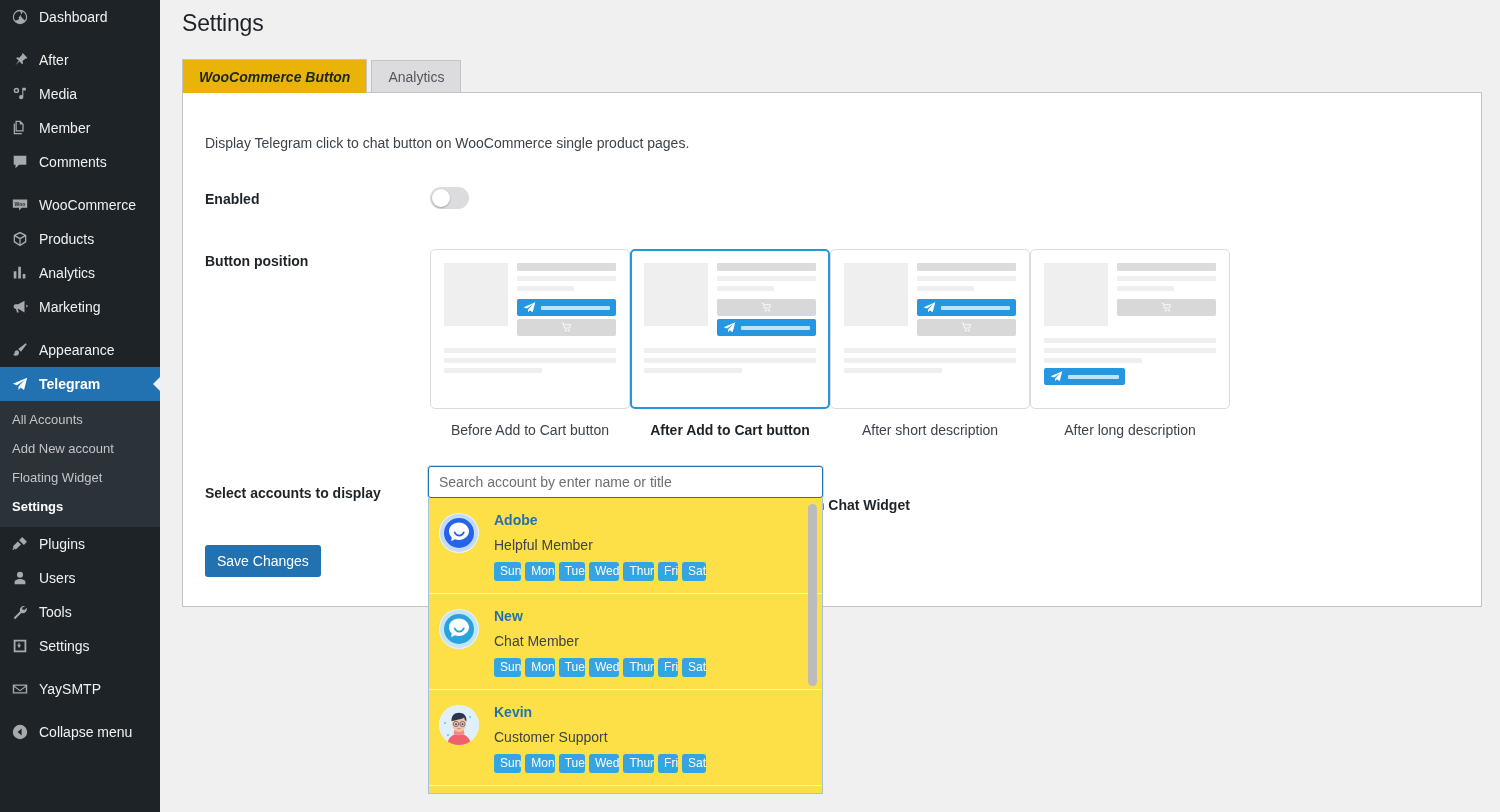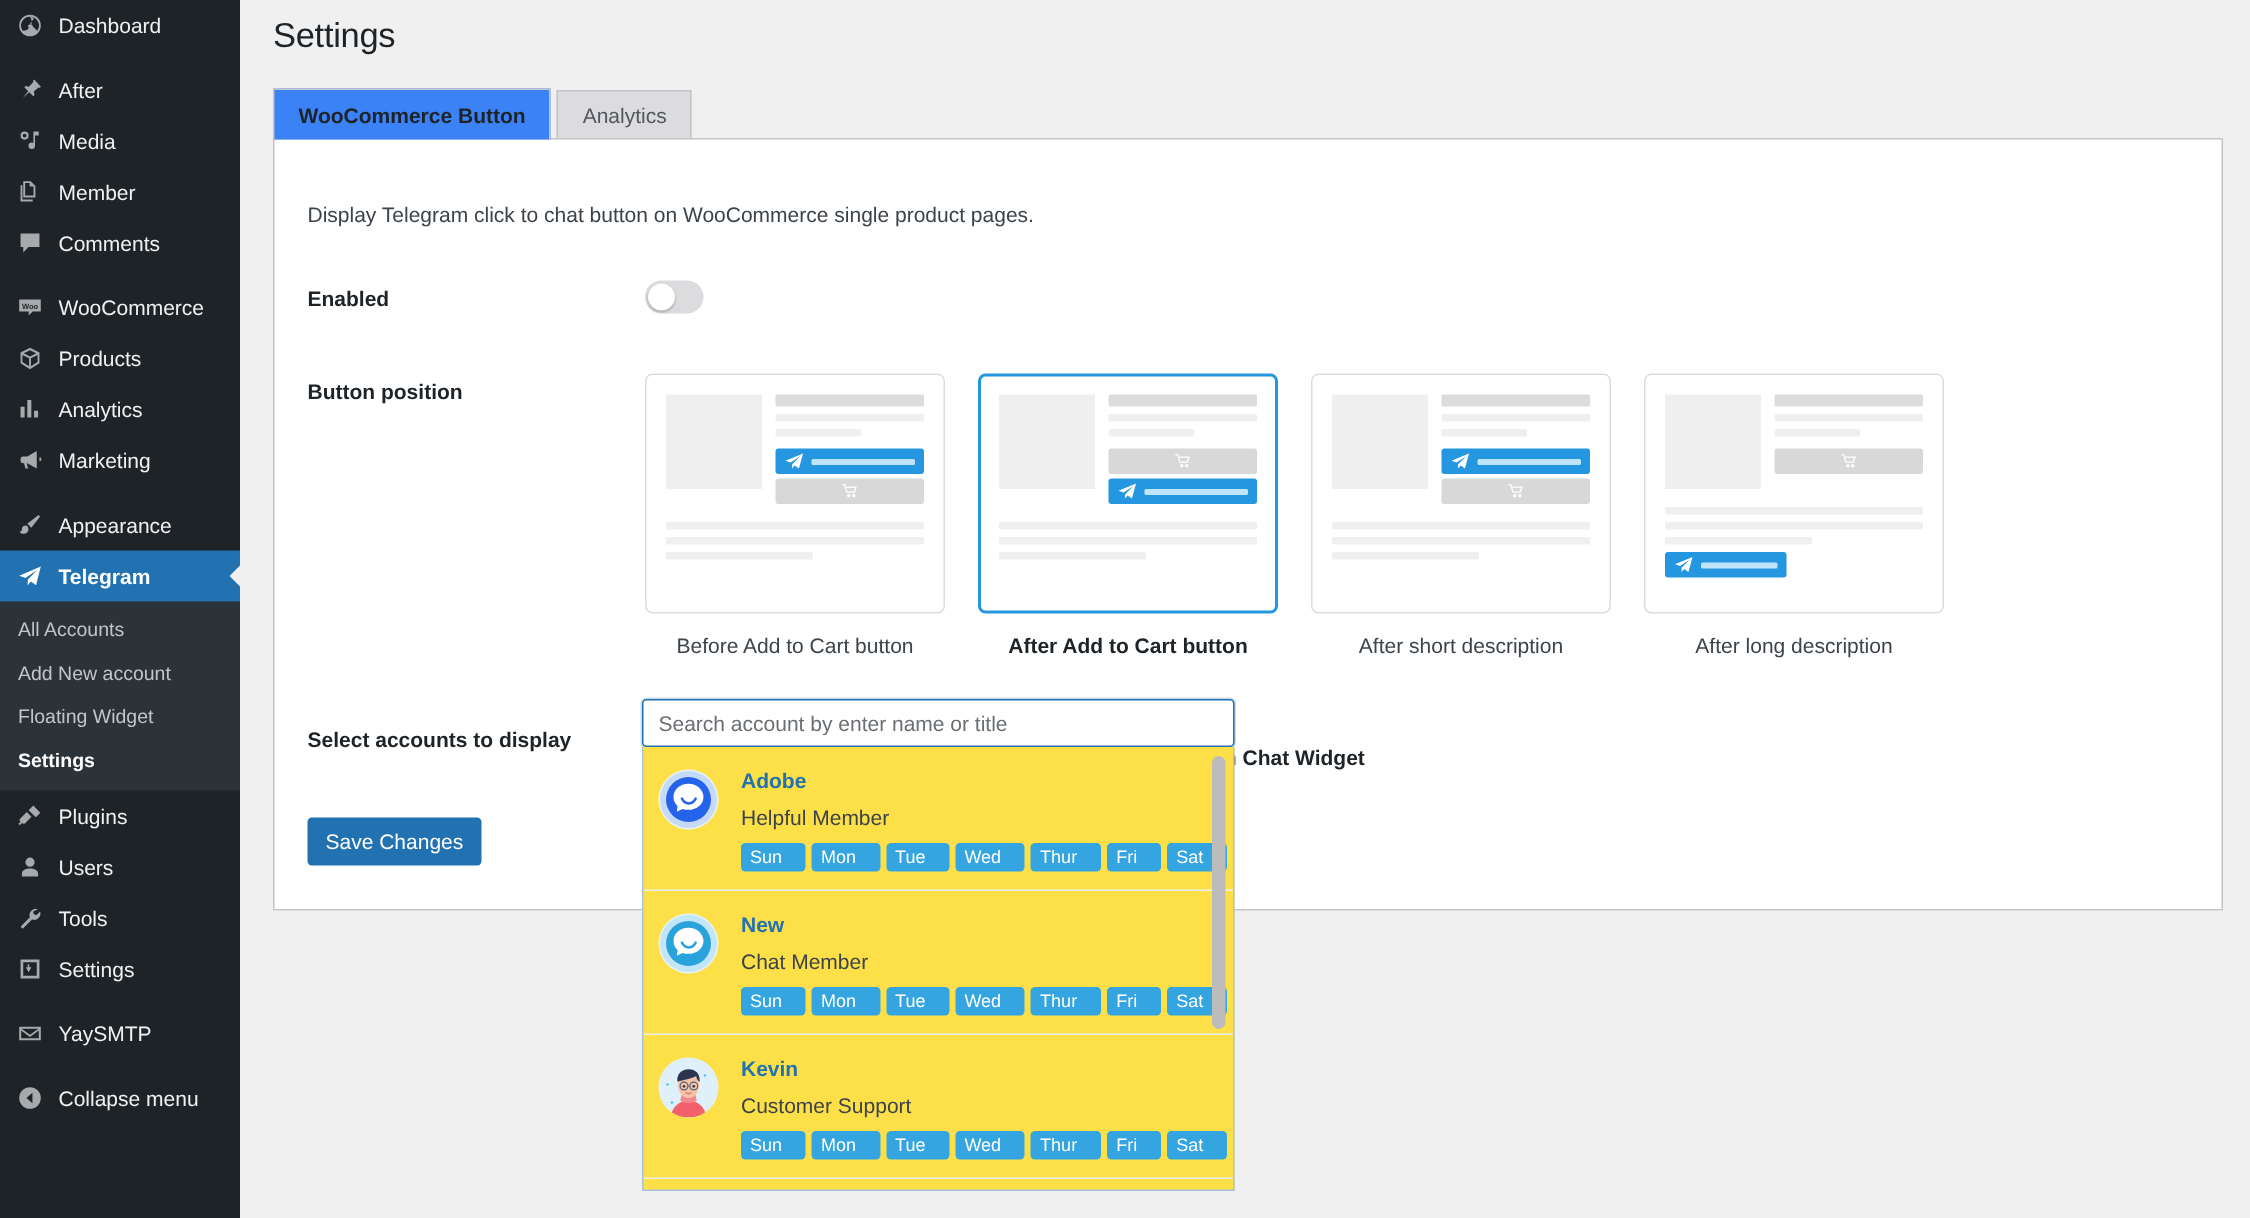--- a/index.html
+++ b/index.html
@@ -62,22 +62,22 @@
   #tabs { display: flex; align-items: flex-end; margin-top: 20px; height: 34px; }
   .tab {
     height: 33px; padding: 0 16px;
     display: flex; align-items: center;
     font-size: 14px; color: #50575e;
     background: #dcdcde; border: 1px solid #c3c4c7;
     border-bottom: none; margin-right: 4px;
     cursor: pointer; position: relative; top: 1px;
   }
   .tab.active {
-    background: #3b82f6; color: #1d2327; font-weight: bold;
-    border-color: #c3c4c7; height: 34px; z-index: 2;
+    background: #eab308; color: #1d2327; font-weight: bold;
+    border-color: #c3c4c7; height: 34px; z-index: 2; font-style: italic;
   }
   
   #panel {
     background: #fff; border: 1px solid #c3c4c7;
     margin-right: 18px; min-height: 515px;
     position: relative; top: 0;
     padding: 20px 0 26px 0;
   }
   .row { display: flex; padding: 0 0 0 22px; }
   #desc-text {
@@ -96,21 +96,21 @@
     background: #dcdcde; position: relative; cursor: pointer;
     display: block;
   }
   .toggle .knob {
     position: absolute; left: 2px; top: 2px;
     width: 18px; height: 18px; border-radius: 50%;
     background: #fff; box-shadow: 0 1px 2px rgba(0,0,0,.28);
   }
   
   #pos-row { margin-top: 40px; }
-  #pos-cards { display: flex; gap: 22px; }
+  #pos-cards { display: flex; }
   .pos-card-wrap { width: 200px; cursor: pointer; }
   .pos-card {
     width: 200px; height: 160px; background: #fff;
     border: 1px solid #dcdcde; border-radius: 5px;
     padding: 13px 13px 10px 13px;
   }
   .pos-card.selected { border: 2px solid #2596e0; padding: 12px 12px 9px 12px; }
   .pos-card-label {
     text-align: center; font-size: 14px; color: #3c434a;
     margin-top: 12px; line-height: 18px;
@@ -186,21 +186,21 @@
   .avatar svg { display: block; }
   .dd-body { flex: 1; padding-top: 1px; }
   .dd-name {
     font-size: 14px; font-weight: bold; color: #2271b1;
     line-height: 18px; margin-bottom: 7px;
   }
   .dd-role { font-size: 14px; color: #3c434a; line-height: 18px; margin-bottom: 8px; }
   .dd-days { display: flex; gap: 4px; }
   .day {
     background: #34a5e0; color: #fff; font-size: 12px;
-    border-radius: 3px; padding: 2px 16px 3px 6px;
+    border-radius: 3px; padding: 2px 0 3px 6px;
     line-height: 14px; white-space: nowrap;
   }
   #dd-scrollbar {
     position: absolute; right: 5px; top: 6px;
     width: 9px; height: 182px; background: #bcbcbc;
     border-radius: 5px; cursor: pointer;
   }
 </style>
 </head>
 <body>

